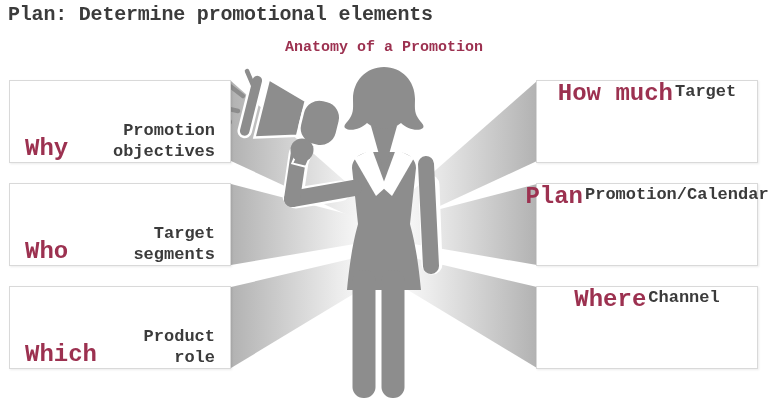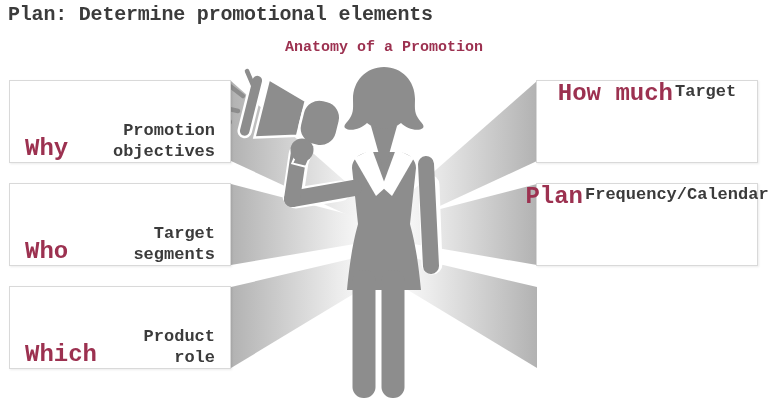--- a/index.html
+++ b/index.html
@@ -116,16 +116,20 @@
     <div class="keyword">Which</div>
     <div class="boxlabel">Product role</div>
   </div>
 
   <div class="box right r1">
     <div class="keyword">How much</div>
     <div class="boxlabel">Target</div>
   </div>
   <div class="box right r2">
     <div class="keyword">Plan</div>
-    <div class="boxlabel">Frequency/Calendar</div>
+    <div class="boxlabel">Promotion/Calendar</div>
+  </div>
+  <div class="box right r3">
+    <div class="keyword">Where</div>
+    <div class="boxlabel">Channel</div>
   </div>
 
 </div>
 
 </body></html>

